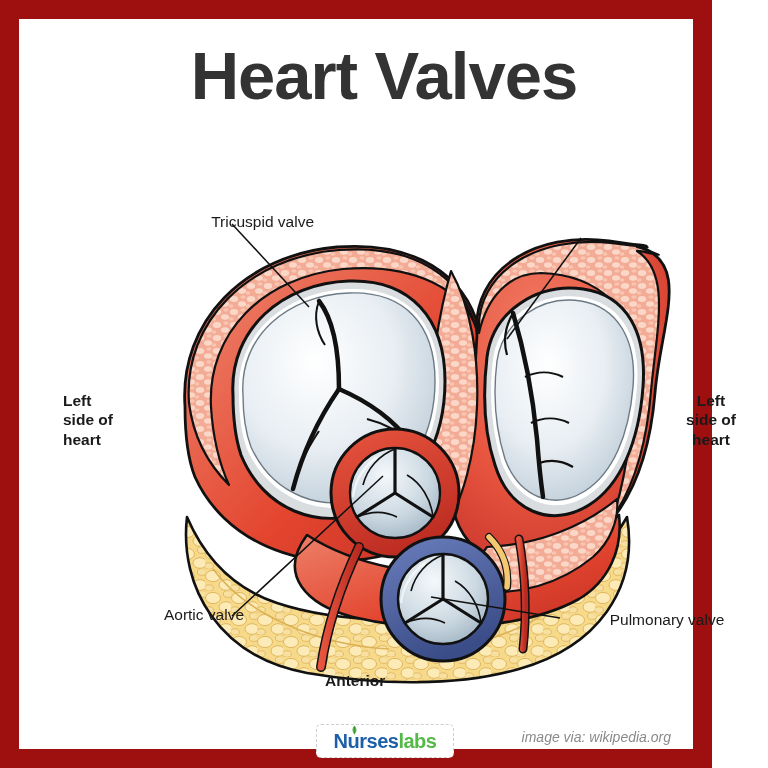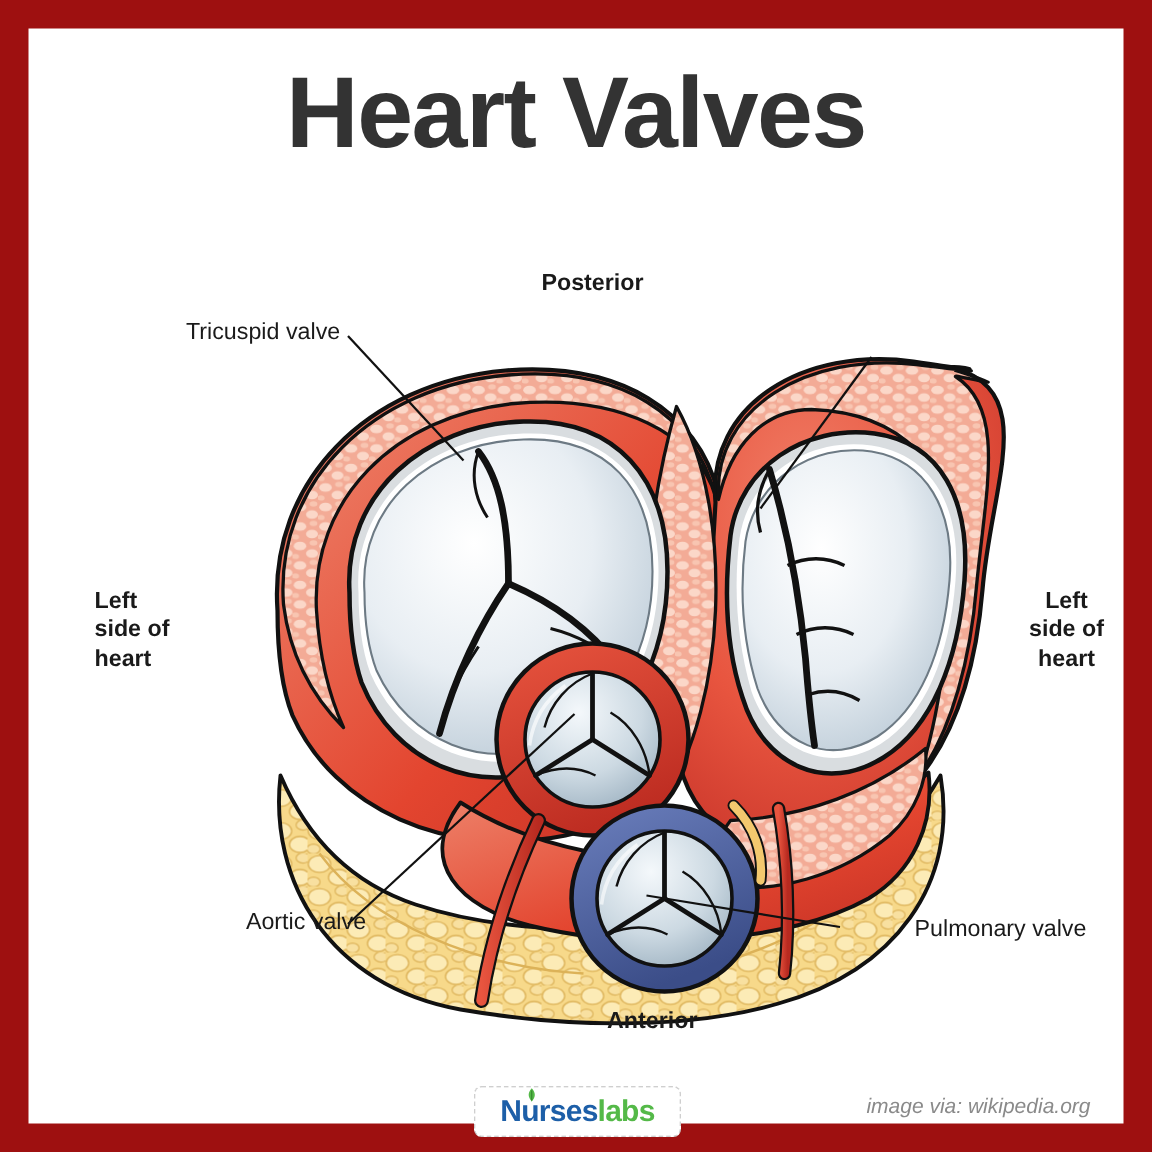--- a/index.html
+++ b/index.html
@@ -9,21 +9,21 @@
   }
   body {
     width: 768px;
     height: 768px;
     font-family: "Liberation Sans", sans-serif;
     overflow: hidden;
   }
 
   #poster {
     position: relative;
-    width: 768px;
+    width: 712px;
     height: 768px;
     box-sizing: border-box;
     background: #ffffff;
     border: 19px solid #9e1010;
   }
 
   
   #title {
     position: absolute;
     left: 0;
@@ -41,24 +41,24 @@
   .lbl {
     position: absolute;
     font-size: 15.5px;
     color: #1a1a1a;
     line-height: 1.25;
     white-space: pre-line;
   }
   .lbl.bold { font-weight: bold; }
 
   #label-posterior { left: 306px; top: 160px; width: 140px; text-align: center; }
-  #label-anterior  { left: 306px; top: 652px; width: 140px; text-align: right; }
+  #label-anterior  { left: 306px; top: 652px; width: 140px; text-align: left; }
   #label-right     { left: 44px;  top: 372px; width: 110px; text-align: left; }
   #label-left      { left: 637px; top: 372px; width: 110px; text-align: center; }
-  #label-tricuspid { left: 105px; top: 193px; width: 190px; text-align: left; }
+  #label-tricuspid { left: 105px; top: 193px; width: 190px; text-align: right; }
   #label-bicuspid  { left: 549px; top: 192px; width: 175px; text-align: left; }
   #label-aortic    { left: 105px; top: 586px; width: 160px; text-align: center; }
   #label-pulmonary { left: 548px; top: 591px; width: 200px; text-align: center; }
 
   
   #logo {
     position: absolute;
     left: 297px;
     top: 705px;
     width: 136px;
@@ -314,21 +314,20 @@
     </svg>
   </div>
 
   <svg id="leaders" viewBox="0 0 730 730">
     <line x1="213" y1="205" x2="290" y2="288"></line>
     <line x1="562" y1="219" x2="488" y2="320"></line>
     <line x1="213" y1="597" x2="364" y2="457"></line>
     <line x1="541" y1="599" x2="412" y2="578"></line>
   </svg>
 
-  <div class="lbl bold" id="label-posterior">Posterior</div>
   <div class="lbl bold" id="label-anterior">Anterior</div>
   <div class="lbl bold" id="label-right">Left
 side of
 heart</div>
   <div class="lbl bold" id="label-left">Left
 side of
 heart</div>
 
   <div class="lbl" id="label-tricuspid">Tricuspid valve</div>
   <div class="lbl" id="label-aortic">Aortic valve</div>

